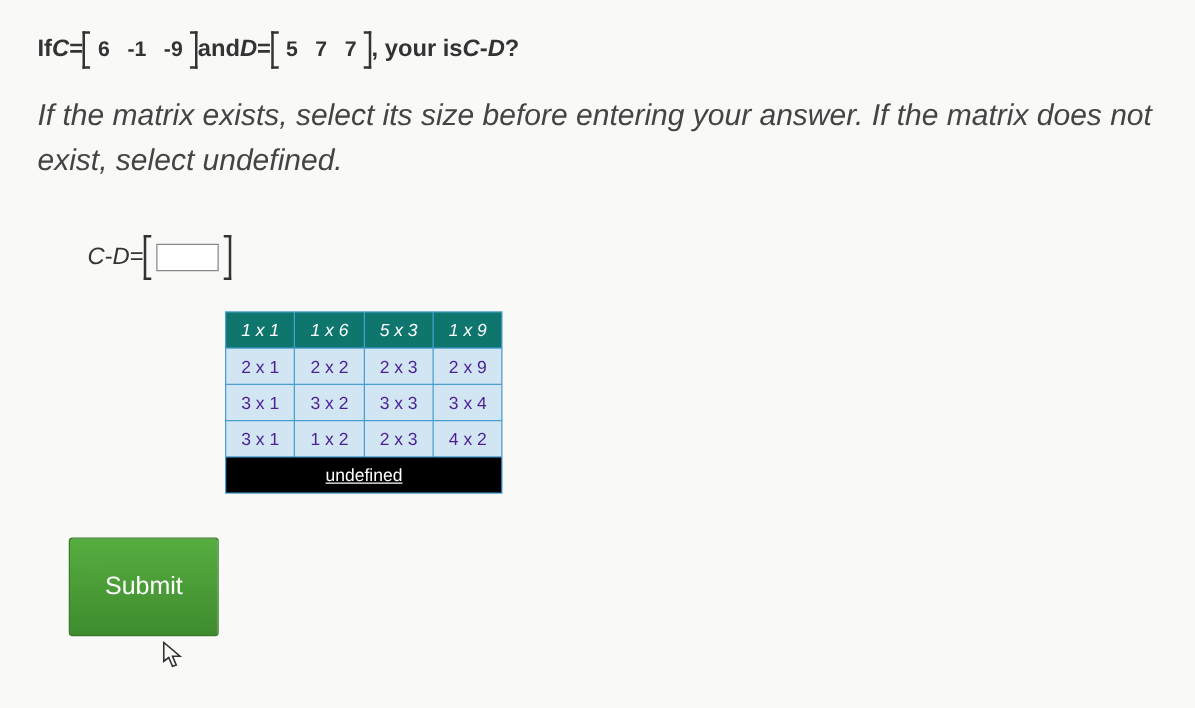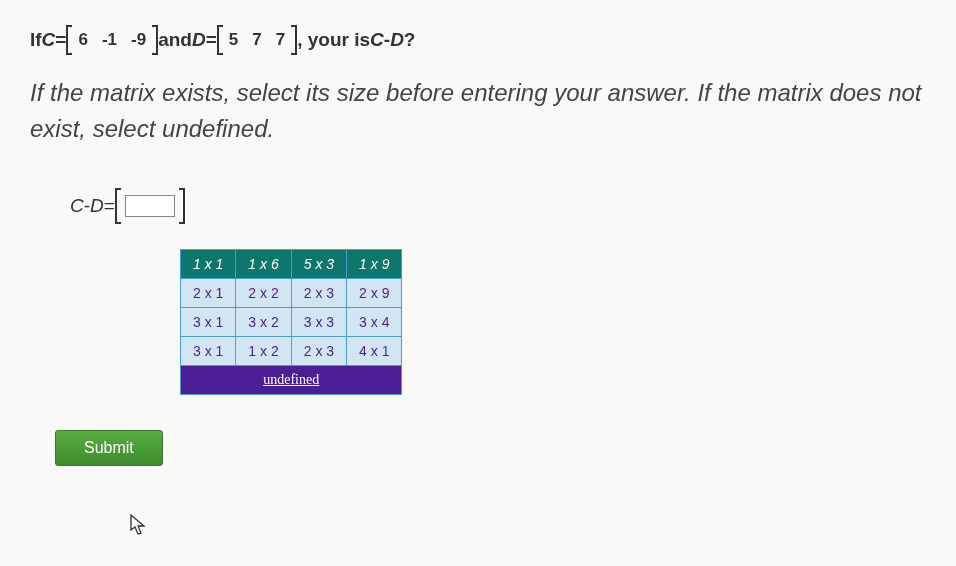--- a/index.html
+++ b/index.html
@@ -87,33 +87,32 @@
       padding: 6px 12px;
       cursor: pointer;
       min-width: 48px;
     }
     .size-table td.header-row {
       background: #0f766e;
       color: #fff;
       font-style: italic;
     }
     .size-table .undef-cell {
-      background: #4c1d95;
+      background: #000000;
       color: #fff;
       text-decoration: underline;
-      font-family: Liberation Serif, serif;
     }
     .submit-btn {
       background: #4fa03a;
       background: linear-gradient(#56ad3f, #3f8c2f);
       color: #fff;
       border: 1px solid #3a7a2a;
       border-radius: 3px;
-      padding: 8px 28px;
-      font-size: 16px;
+      padding: 27px 28px;
+      font-size: 20px;
       cursor: pointer;
       margin-left: 25px;
     }
     .cursor-icon {
       position: absolute;
       left: 130px;
       bottom: 25px;
       font-size: 20px;
     }
   </style>
@@ -179,21 +178,21 @@
   <tr>
     <td>3 x 1</td>
     <td>3 x 2</td>
     <td>3 x 3</td>
     <td>3 x 4</td>
   </tr>
   <tr>
     <td>3 x 1</td>
     <td>1 x 2</td>
     <td>2 x 3</td>
-    <td>4 x 1</td>
+    <td>4 x 2</td>
   </tr>
   <tr>
     <td colspan="4" class="undef-cell">undefined</td>
   </tr>
 </tbody>
   </table>
 
 <button class="submit-btn">Submit</button>
 
 <span class="cursor-icon">

